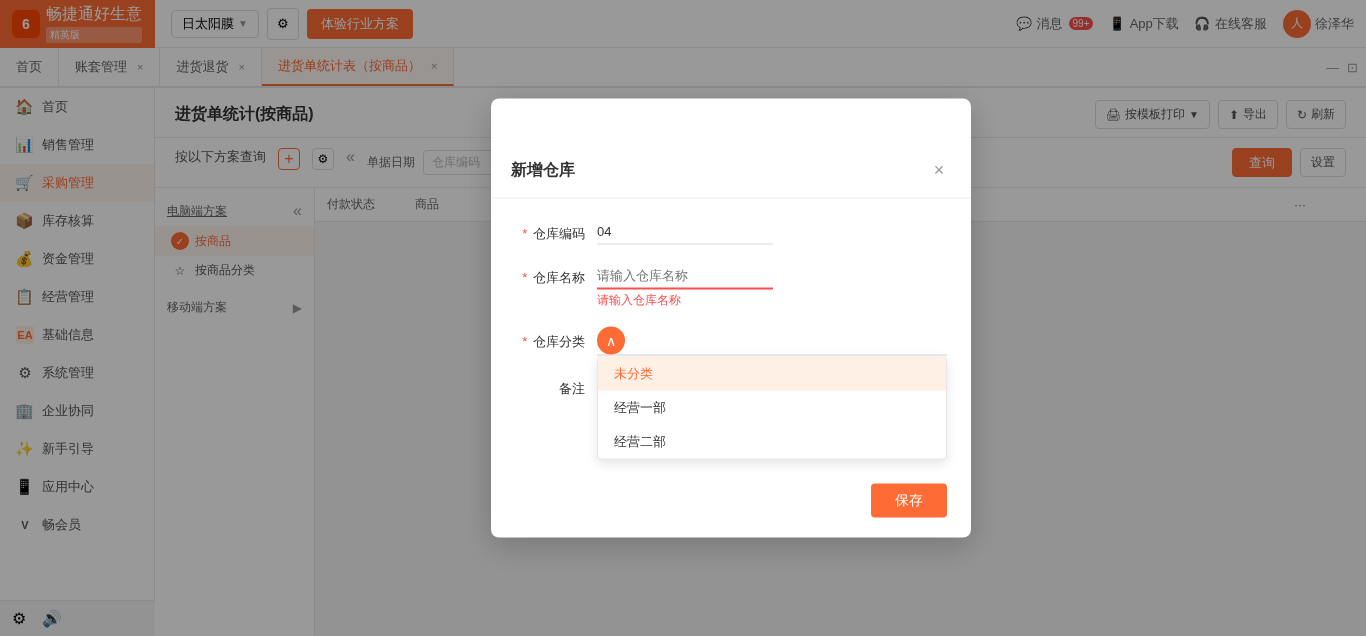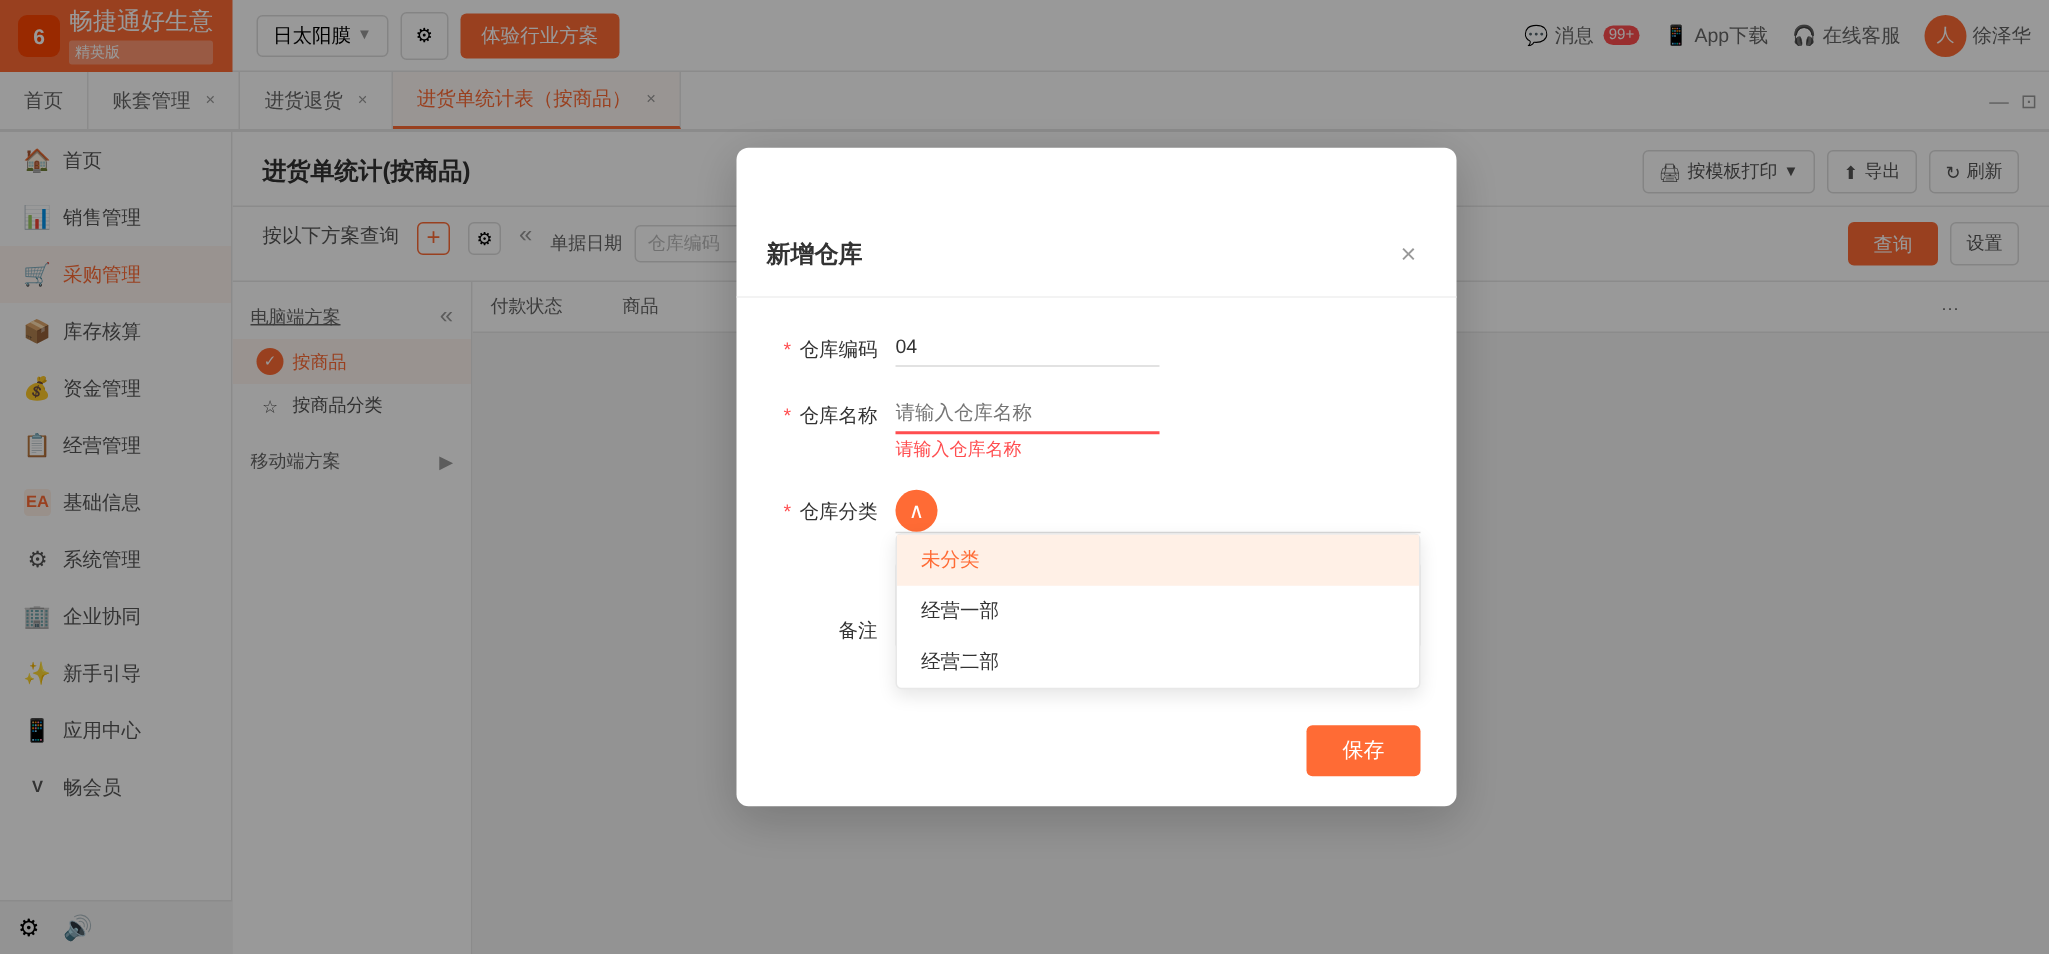--- a/index.html
+++ b/index.html
@@ -552,21 +552,21 @@
 
         <div class="dropdown-list">
           <div class="dropdown-option selected">未分类</div>
           <div class="dropdown-option">经营一部</div>
           <div class="dropdown-option">经营二部</div>
         </div>
       </div>
     </div>
 
     <div class="form-row">
-      <label class="form-label" style="padding-top:6px;margin-top:32px;">备注</label>
+      <label class="form-label" style="padding-top:6px;">备注</label>
       <textarea class="form-textarea" style=""></textarea>
     </div>
   </div>
 
   <div class="modal-footer">
     <button class="btn-save">保存</button>
   </div>
 </div>
 
 </body></html>

